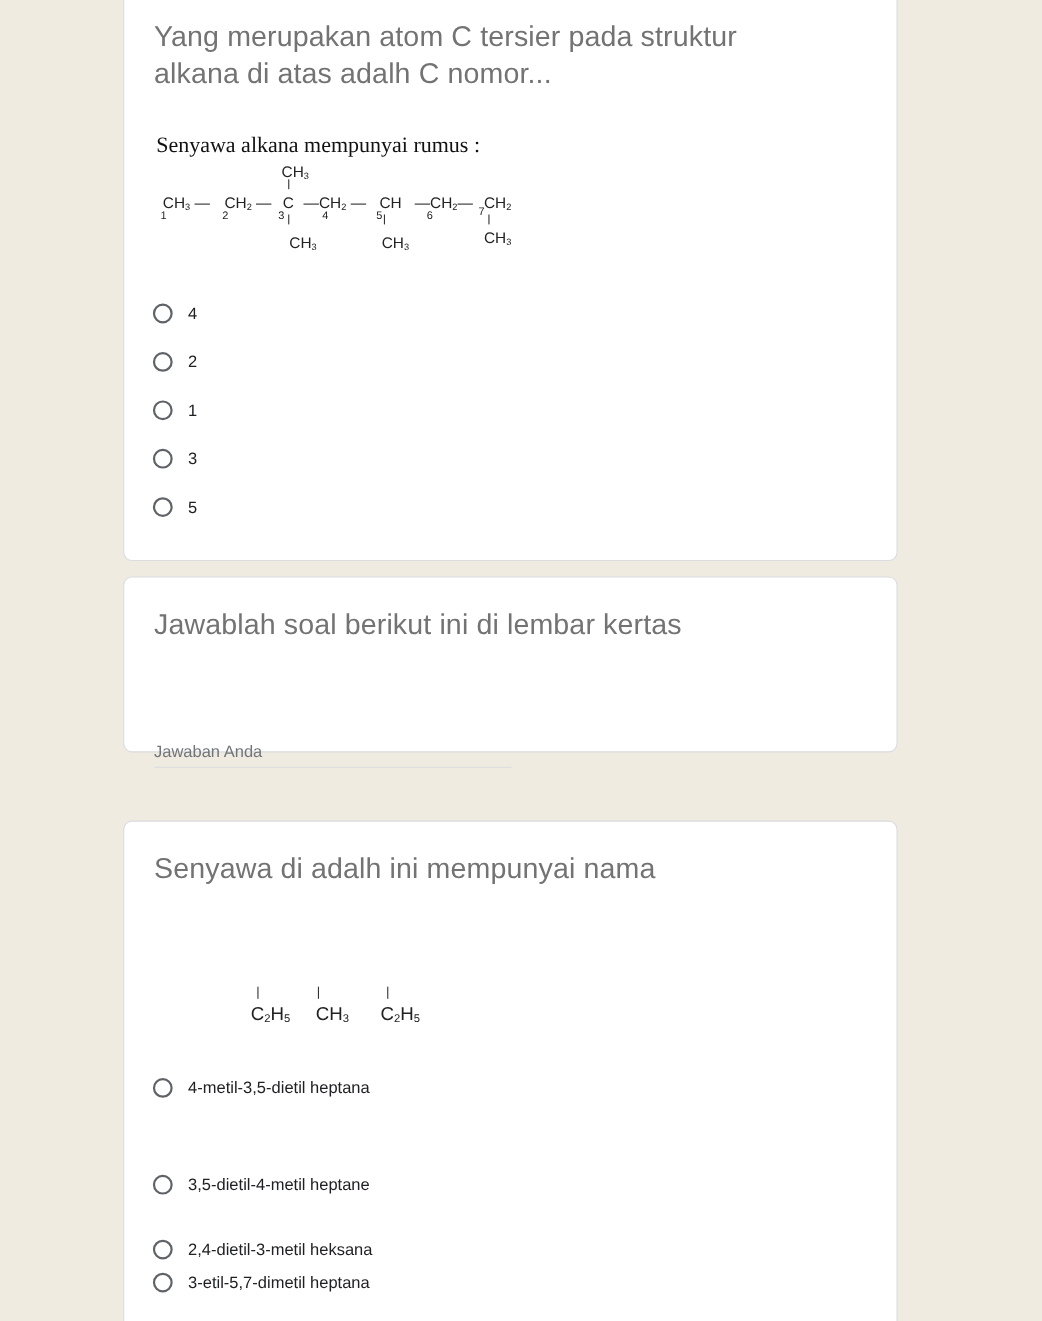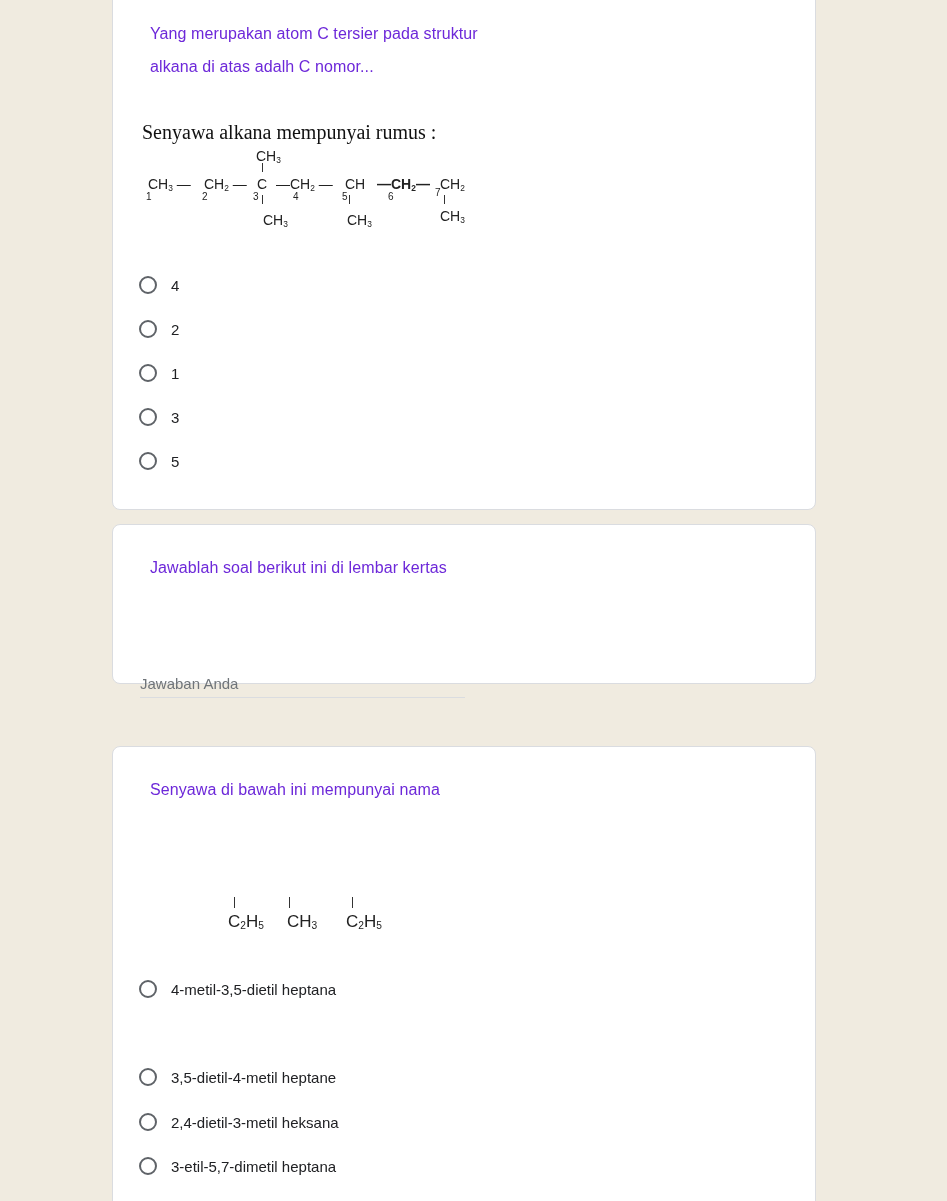--- a/index.html
+++ b/index.html
@@ -12,21 +12,21 @@
   }
   .card {
     position: absolute; left: 112px; width: 704px;
     background: #ffffff; border: 1px solid #dadce0; border-radius: 8px;
     box-sizing: border-box;
   }
   #card1 { top: -10px; height: 520px; }
   #card2 { top: 524px; height: 160px; }
   #card3 { top: 746px; height: 470px; }
 
-  .qtitle { position: absolute; left: 37px; font-size: 16px; line-height: 33px; color: #6d28d9; letter-spacing: 0.1px; }
+  .qtitle { position: absolute; left: 27px; font-size: 26px; line-height: 33px; color: #737373; letter-spacing: 0.1px; }
   .radio-row { position: absolute; left: 26px; height: 26px; display: flex; align-items: center; cursor: pointer; }
   .radio { width: 18px; height: 18px; border: 2px solid #5f6368; border-radius: 50%; box-sizing: border-box; margin-right: 14px; flex: none; }
   .radio-label { font-size: 15px; color: #202124; }
 
   .chem { position: absolute; font-family: "Liberation Sans", sans-serif; color: #222; }
   .chem .t { position: absolute; white-space: nowrap; }
   .chem sub { font-size: 60%; vertical-align: -2px; }
   .chem .num { position: absolute; font-size: 10px; }
   .chem .vb { position: absolute; width: 1px; background: #333; }
   .serif-cap { position: absolute; left: 29px; font-family: "Liberation Serif", serif; font-size: 20px; color: #111; }
@@ -44,21 +44,21 @@
   <div class="serif-cap" style="top:130px;">Senyawa alkana mempunyai rumus :</div>
 
   <div class="chem" style="left:0; top:0; width:400px; height:250px; font-size:14px;">
     <span class="t" style="left:143px; top:157px;">CH<sub>3</sub></span>
     <div class="vb" style="left:149px; top:172px; height:9px;"></div>
     <span class="t" style="left:35px; top:185px;">CH<sub>3</sub> —</span>
     <span class="t" style="left:91px; top:185px;">CH<sub>2</sub> —</span>
     <span class="t" style="left:144px; top:185px;">C</span>
     <span class="t" style="left:163px; top:185px;">—CH<sub>2</sub> —</span>
     <span class="t" style="left:232px; top:185px;">CH</span>
-    <span class="t" style="left:264px; top:185px;font-weight:bold;">—CH<sub>2</sub>—</span>
+    <span class="t" style="left:264px; top:185px;">—CH<sub>2</sub>—</span>
     <span class="t" style="left:327px; top:185px;">CH<sub>2</sub></span>
     <span class="num" style="left:33px; top:200px;">1</span>
     <span class="num" style="left:89px; top:200px;">2</span>
     <span class="num" style="left:140px; top:200px;">3</span>
     <span class="num" style="left:180px; top:200px;">4</span>
     <span class="num" style="left:229px; top:200px;">5</span>
     <span class="num" style="left:275px; top:200px;">6</span>
     <span class="num" style="left:322px; top:196px;">7</span>
     <div class="vb" style="left:149px; top:204px; height:9px;"></div>
     <div class="vb" style="left:236px; top:204px; height:9px;"></div>
@@ -89,40 +89,40 @@
       <span class="radio-label">5</span>
     </div>
 </div>
 
 <div class="card" id="card2">
   <div class="qtitle" style="top:26px;">Jawablah soal berikut ini di lembar kertas</div>
   <input class="text-input" type="text" placeholder="Jawaban Anda" style="">
 </div>
 
 <div class="card" id="card3">
-  <div class="qtitle" style="top:26px;">Senyawa di bawah ini mempunyai nama</div>
+  <div class="qtitle" style="top:26px;">Senyawa di adalh ini mempunyai nama</div>
 
   <div class="chem" style="left:0; top:0; width:420px; height:200px; font-size:17px;">
     <div class="vb" style="left:121px; top:150px; height:11px;"></div>
     <div class="vb" style="left:176px; top:150px; height:11px;"></div>
     <div class="vb" style="left:239px; top:150px; height:11px;"></div>
     <span class="t" style="left:115px; top:165px;">C<sub>2</sub>H<sub>5</sub></span>
     <span class="t" style="left:174px; top:165px;">CH<sub>3</sub></span>
     <span class="t" style="left:233px; top:165px;">C<sub>2</sub>H<sub>5</sub></span>
   </div>
 
   <div class="radio-row" style="top:229px;">
       <span class="radio"></span>
       <span class="radio-label">4-metil-3,5-dietil heptana</span>
     </div>
   <div class="radio-row" style="top:317px;">
       <span class="radio"></span>
       <span class="radio-label">3,5-dietil-4-metil heptane</span>
     </div>
-  <div class="radio-row" style="top:362px;">
+  <div class="radio-row" style="top:376px;">
       <span class="radio"></span>
       <span class="radio-label">2,4-dietil-3-metil heksana</span>
     </div>
   <div class="radio-row" style="top:406px;">
       <span class="radio"></span>
       <span class="radio-label">3-etil-5,7-dimetil heptana</span>
     </div>
 </div>
 
 </body></html>

